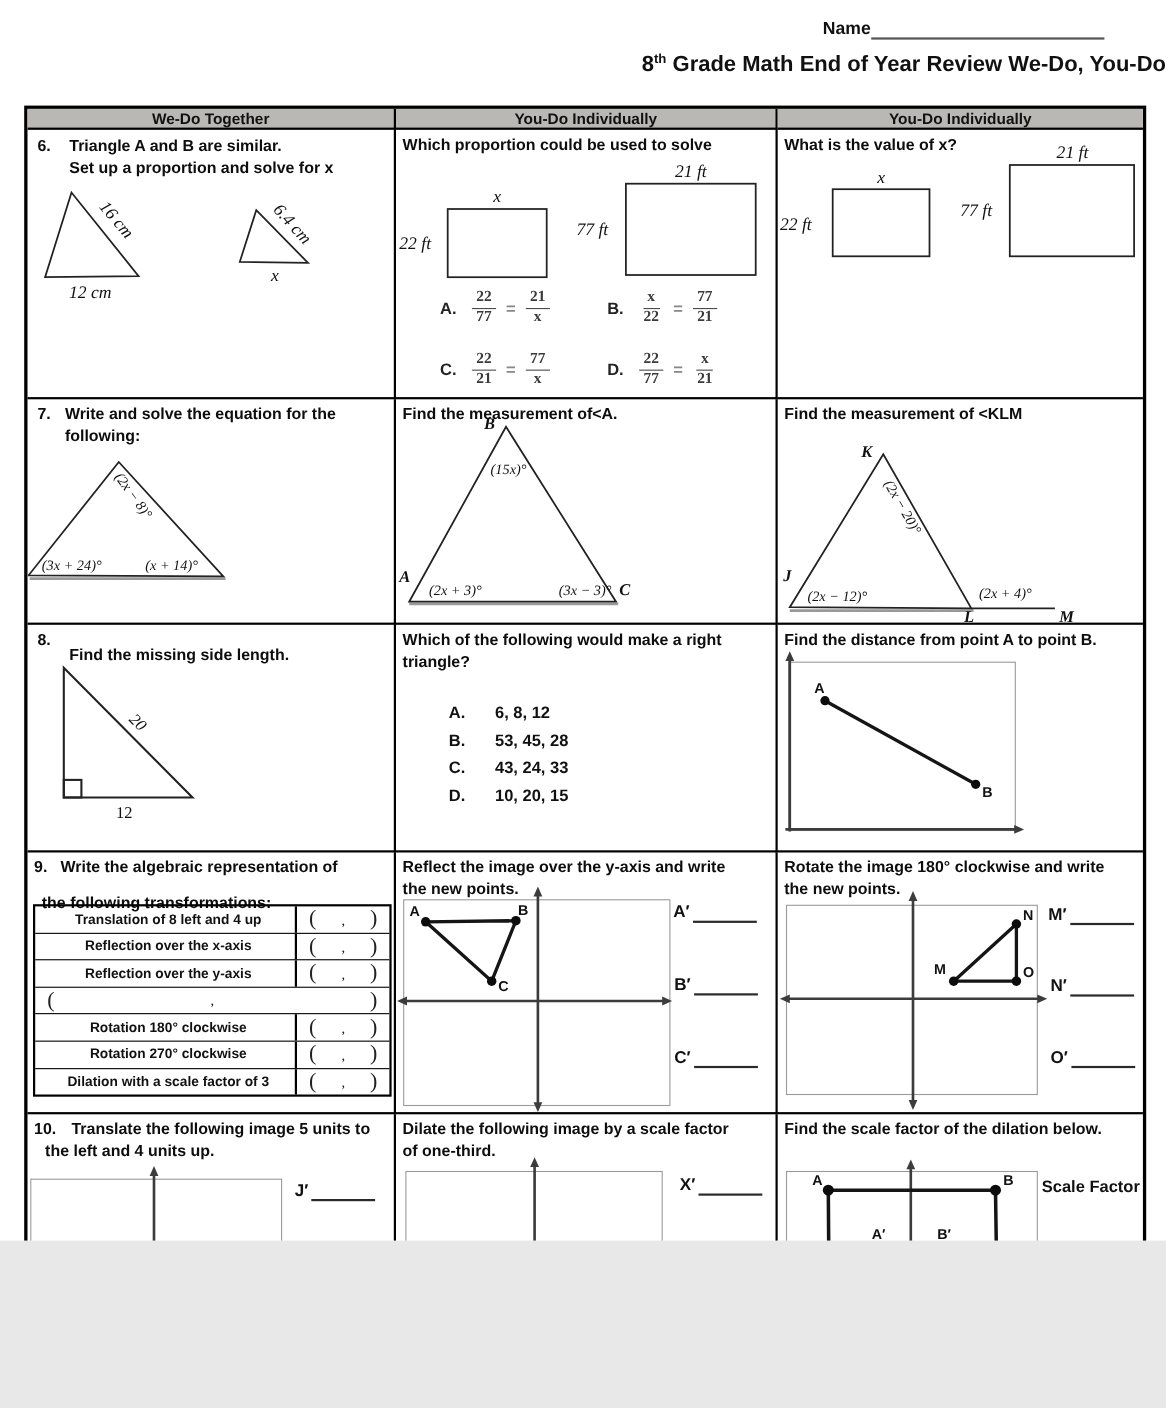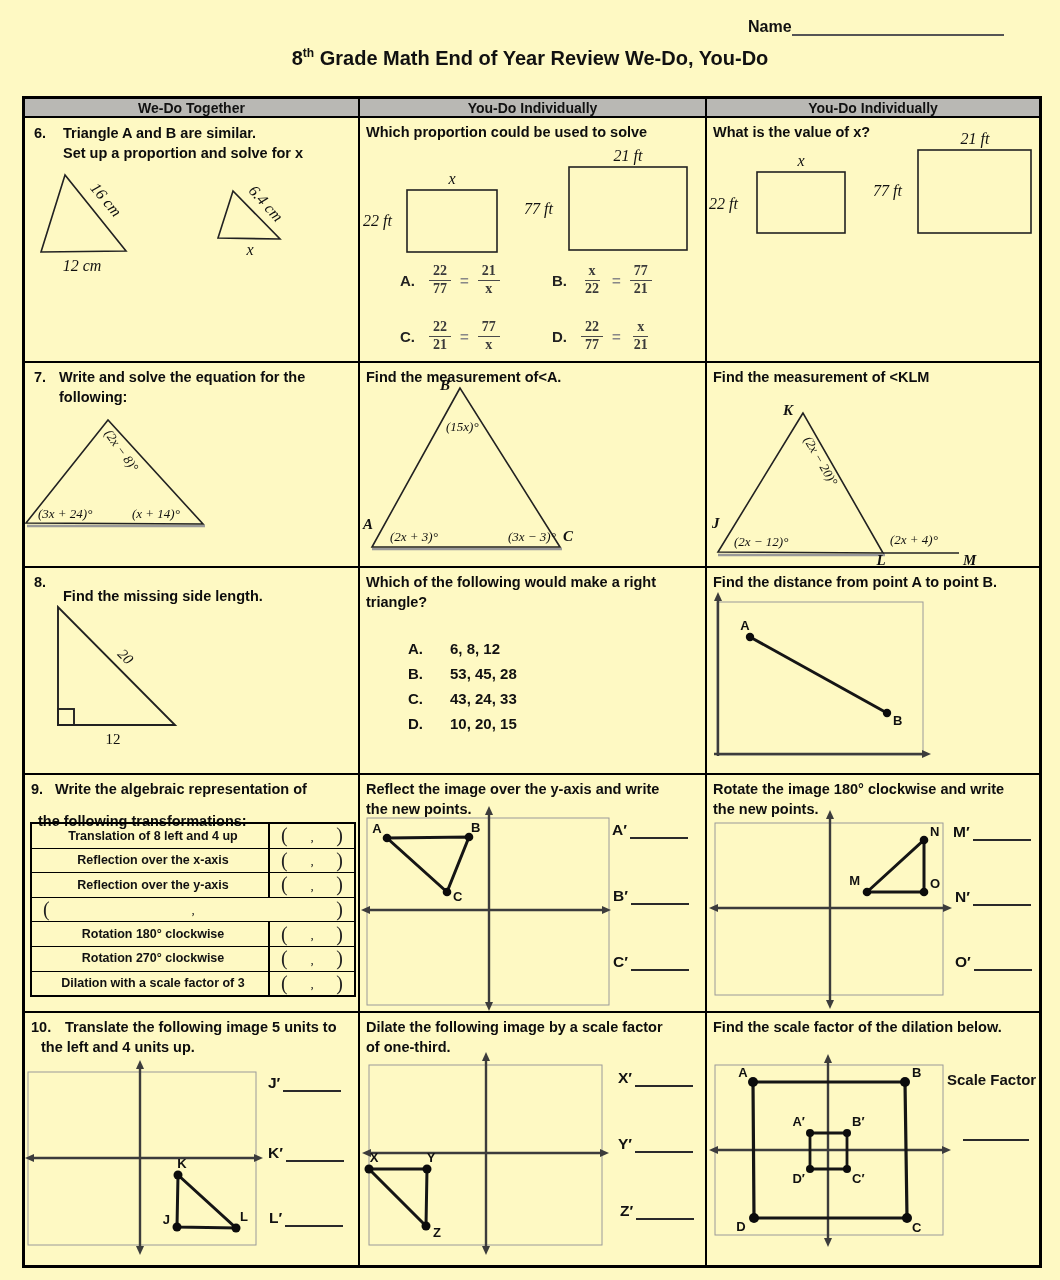--- a/index.html
+++ b/index.html
@@ -1,20 +1,20 @@
 <!DOCTYPE html>
 <html><head>
 <meta charset="utf-8">
 <style>
   html,body{margin:0;padding:0;background:#e8e8e8;}
-  .sheet{position:relative;width:1060px;height:1280px;background:#fef9c3;font-family:"Liberation Sans",sans-serif;color:#111;overflow:hidden;}
+  .sheet{position:relative;width:1060px;height:1128px;background:#ffffff;font-family:"Liberation Sans",sans-serif;color:#111;overflow:hidden;}
   .name-area{position:absolute;top:18px;left:748px;display:flex;align-items:flex-end;}
   .name-label{font:bold 16px "Liberation Sans",sans-serif;}
   .name-line{display:inline-block;width:212px;height:14px;border-bottom:2px solid #555;}
-  .title{position:absolute;top:46px;left:0;width:100%;text-align:center;font:bold 20px "Liberation Sans",sans-serif;}
+  .title{position:absolute;top:46px;left:0;width:100%;text-align:right;font:bold 20px "Liberation Sans",sans-serif;}
   .title sup{font-size:12px;}
   .wtable{position:absolute;left:22px;top:96px;width:1014px;border:3px solid #000;display:grid;
           grid-template-columns:335px 347px 332px;
           grid-template-rows:19px 245px 205px 207px 238px 252px;}
   .hcell{background:#b9b8b4;border-right:2px solid #000;border-bottom:2px solid #000;
          display:flex;align-items:center;justify-content:center;font:bold 14px "Liberation Sans",sans-serif;}
   .hcell.last{border-right:none;}
   .cell{position:relative;border-right:2px solid #000;border-bottom:2px solid #000;overflow:hidden;}
   .cell.lastcol{border-right:none;text-decoration:underline;}
   .cell.lastrow{border-bottom:none;}

